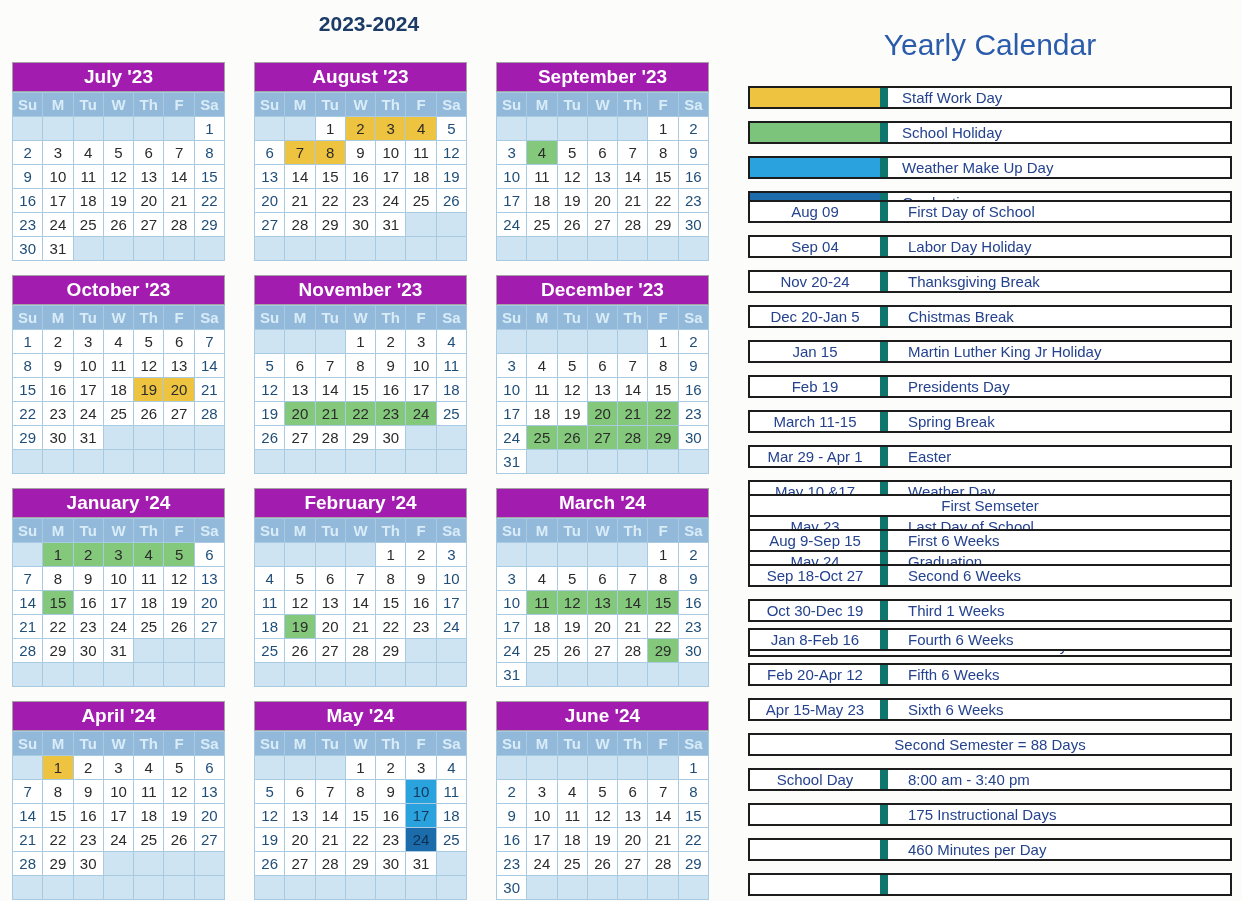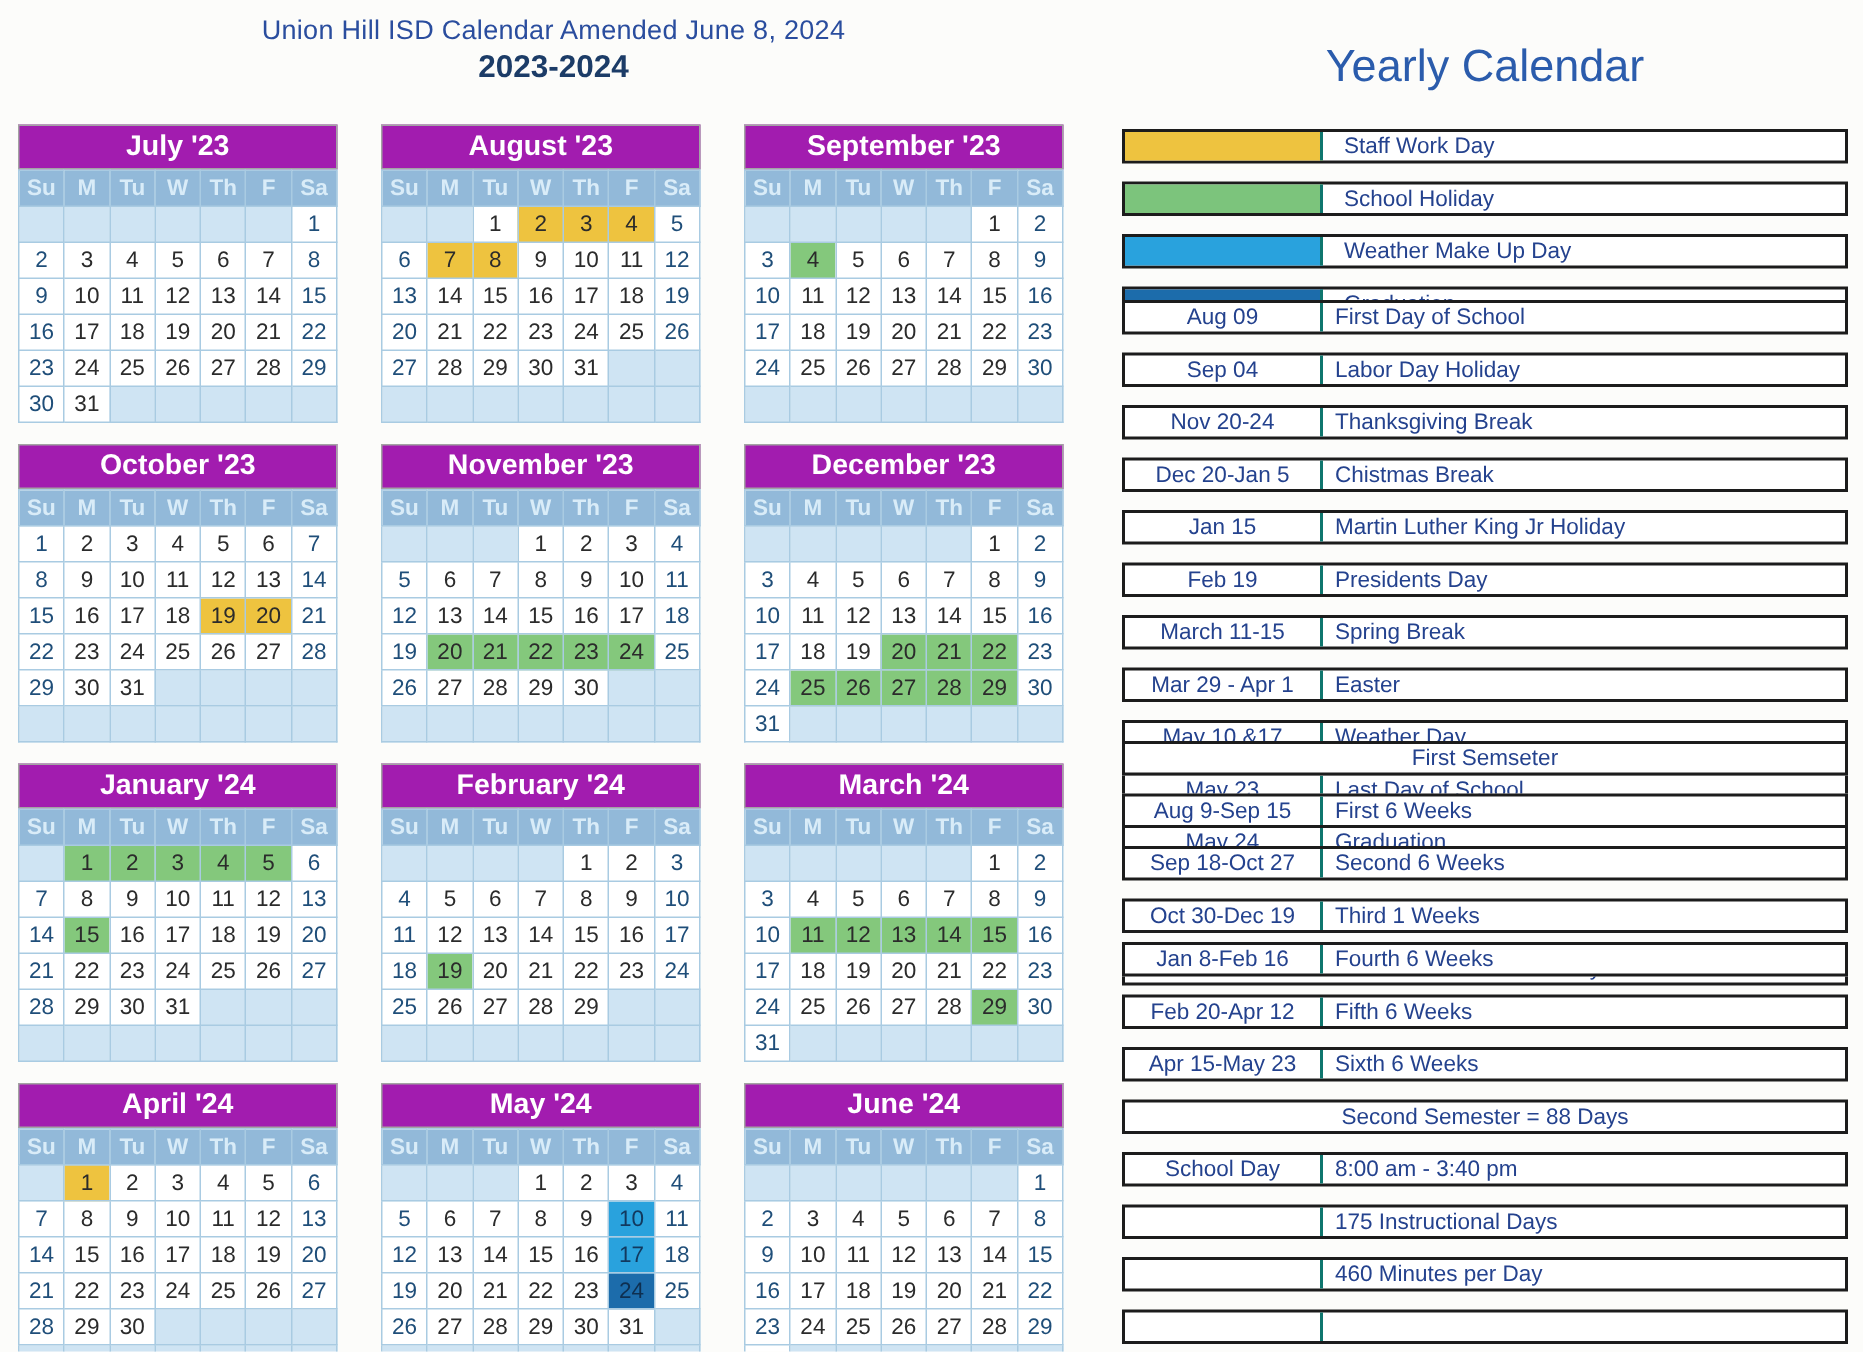--- a/index.html
+++ b/index.html
@@ -46,33 +46,32 @@
   #events-sec    { top:172px; }
   #sem1-sec      { top:466px; }
   #sem2-sec      { top:600px; }
   #schoolday-sec { top:740px; }
   .trow {
     display:flex; align-items:stretch;
     border:2px solid #1c1c1c; margin-bottom:12px; background:#ffffff;
     height:19px; font-size:15px; line-height:19px;
   }
   .trow .c1 {
-    width:130px; flex-shrink:0; border-right:2px solid #0f766e;
+    width:130px; flex-shrink:0; border-right:8px solid #0f766e;
     text-align:center;
   }
-  .trow .c2 { flex:1; padding-left:8px; white-space:nowrap; overflow:hidden; }
+  .trow .c2 { flex:1; padding-left:20px; white-space:nowrap; overflow:hidden; }
   .trow.full { justify-content:center; text-align:center; }
   .legend-row .c2 { padding-left:14px; }
 </style>
 </head>
 <body>
 
 <div class="left-col">
   <div class="page-header">
-    <div class="title1">Union Hill ISD Calendar Amended June 8, 2024</div>
     <div class="title2">2023-2024</div>
   </div>
   <div class="cal-grid">
       <div class="month">
         <div class="month-title">July '23</div>
         <table class="mgrid">
           <tbody>
             <tr>
               <th>Su</th>
               <th>M</th>

